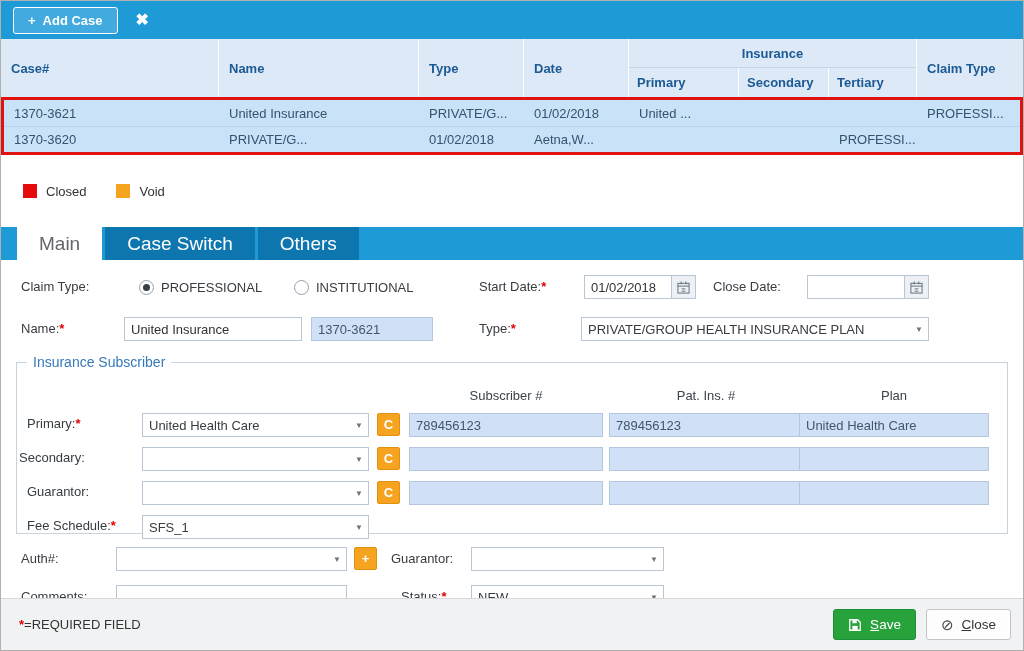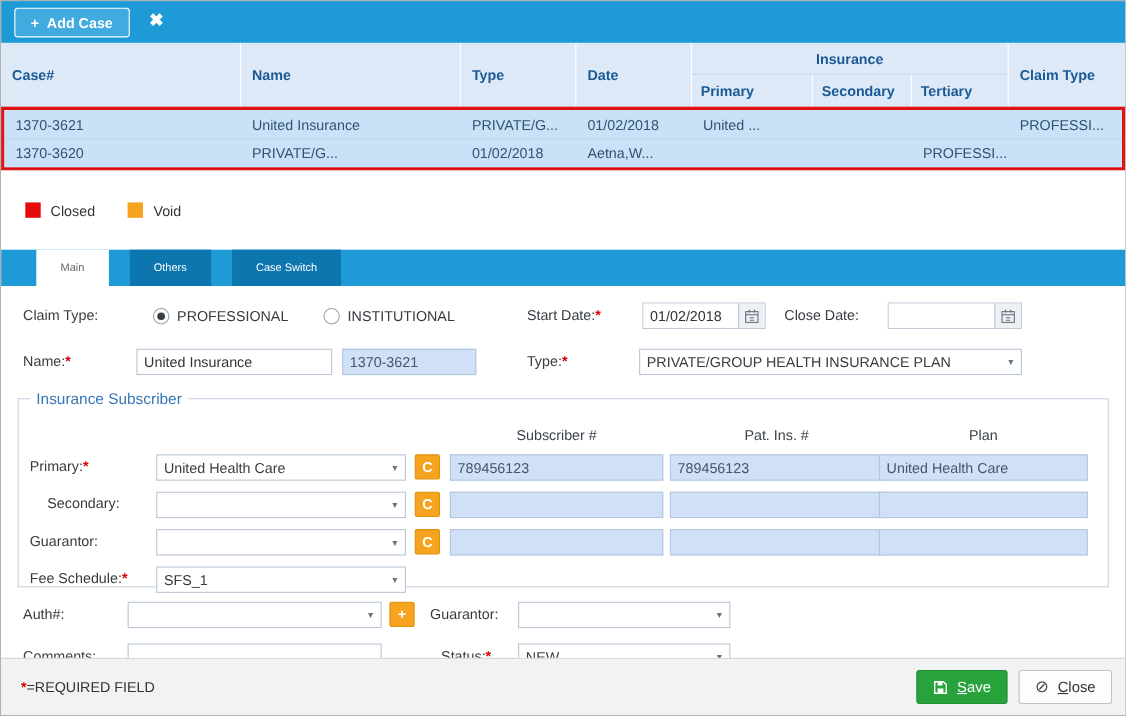--- a/index.html
+++ b/index.html
@@ -42,22 +42,22 @@
   
   .legend-area { flex:0 0 72px; display:flex; align-items:center; padding-left:22px; gap:30px; background:#fff; }
   .legend-item { display:flex; align-items:center; gap:9px; font-size:13px; color:#333; }
   .sq { width:14px; height:14px; display:inline-block; }
   .sq-closed { background:var(--legend_closed,#e60b0b); }
   .sq-void { background:var(--legend_void,#f6a320); }
 
   
   .tabstrip { flex:0 0 33px; background:var(--titlebar,#1e9bd7); display:flex; align-items:stretch;
               padding-left:16px; gap:3px; }
-  .tab { display:flex; align-items:center; padding:0 22px; font-size:10px; color:#fff;
-         background:var(--tab_inactive,#0d76af); cursor:pointer; white-space:nowrap;margin-left:16px; }
+  .tab { display:flex; align-items:center; padding:0 22px; font-size:19px; color:#fff;
+         background:var(--tab_inactive,#0d76af); cursor:pointer; white-space:nowrap; }
   .tab.active { background:#fff; color:#63676b; }
 
   
   .form { flex:1 1 auto; background:#fff; overflow:hidden; font-size:13px; color:#373c41; }
   .frow { position:relative; height:26px; }
   .frow1 { margin-top:14px; } .frow2 { margin-top:16px; }
   .frow3 { margin-top:12px; } .frow4 { margin-top:12px; }
   .lbl { position:absolute; line-height:26px; white-space:nowrap; }
   .req { color:#e00000; font-weight:bold; }
   .tinput { position:absolute; top:1px; height:24px; border:1px solid #bac6d3; padding:0 6px;
@@ -148,22 +148,22 @@
       <span>Closed</span>
     </span>
     <span class="legend-item">
       <span class="sq sq-void"></span>
       <span>Void</span>
     </span>
   </div>
 
   <div class="tabstrip">
     <div class="tab active">Main</div>
+    <div class="tab">Case Switch</div>
     <div class="tab">Others</div>
-    <div class="tab">Case Switch</div>
   </div>
 
   <div class="form">
 
     <div class="frow frow1">
       <span class="lbl" style="left:20px">Claim Type:</span>
       <span class="radio sel" style="left:138px">
         <span class="rdot"></span>
         <span>PROFESSIONAL</span>
       </span>
@@ -222,21 +222,21 @@
       <span class="ins-lbl" style="left:10px;top:42px"><span>Primary:</span><span class="req">*</span></span>
       <span class="select" style="left:125px;top:43px;width:227px">
         <span class="val">United Health Care</span>
         <span class="arr">▼</span>
       </span>
       <span class="cbtn" style="left:360px;top:43px">C</span>
       <input class="tinput ro" style="left: 392px; top: 43px; width: 194px;" value="789456123">
       <input class="tinput ro" style="left: 592px; top: 43px; width: 194px;" value="789456123">
       <input class="tinput ro" style="left: 782px; top: 43px; width: 190px;" value="United Health Care">
 
-      <span class="ins-lbl" style="left:26px;top:76px">Secondary:</span>
+      <span class="ins-lbl" style="left:2px;top:76px">Secondary:</span>
       <span class="select" style="left:125px;top:77px;width:227px">
         <span class="val"></span>
         <span class="arr">▼</span>
       </span>
       <span class="cbtn" style="left:360px;top:77px">C</span>
       <input class="tinput ro" style="left: 392px; top: 77px; width: 194px;" value="">
       <input class="tinput ro" style="left: 592px; top: 77px; width: 194px;" value="">
       <input class="tinput ro" style="left: 782px; top: 77px; width: 190px;" value="">
 
       <span class="ins-lbl" style="left:10px;top:110px">Guarantor:</span>

